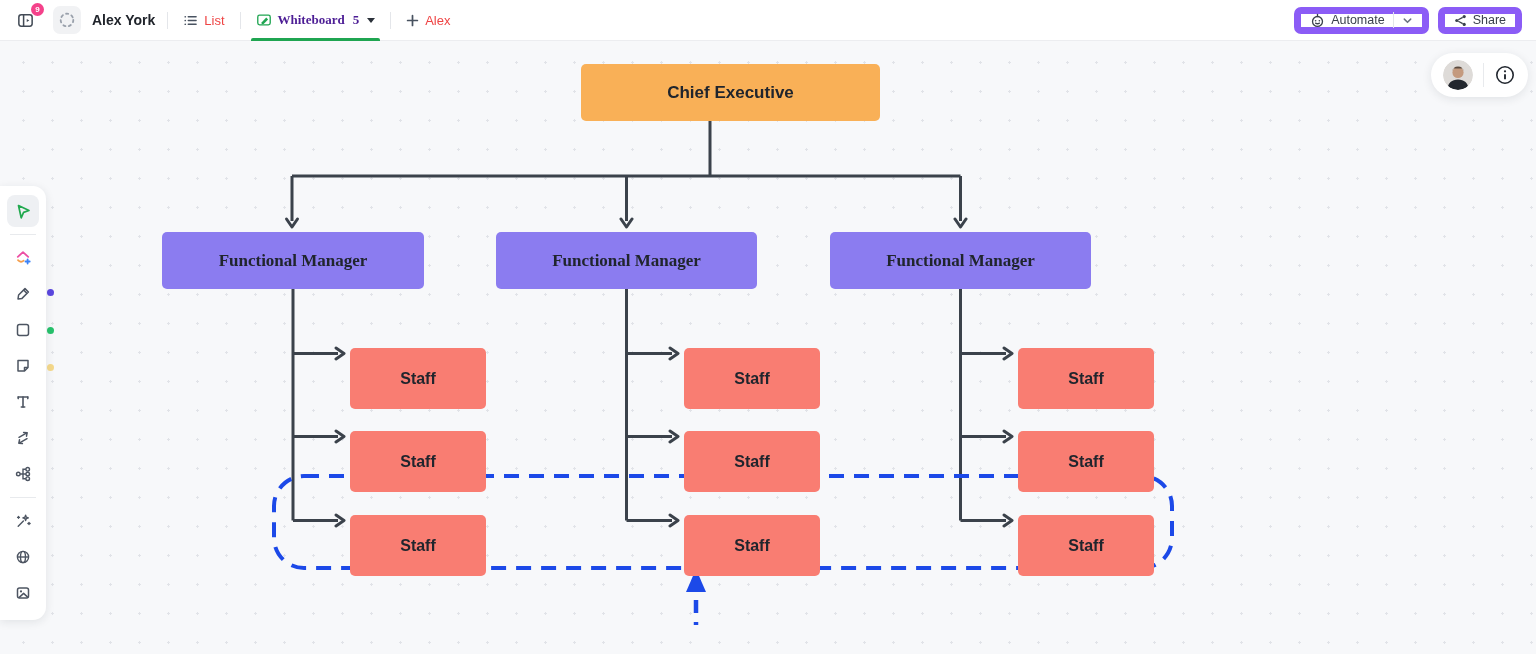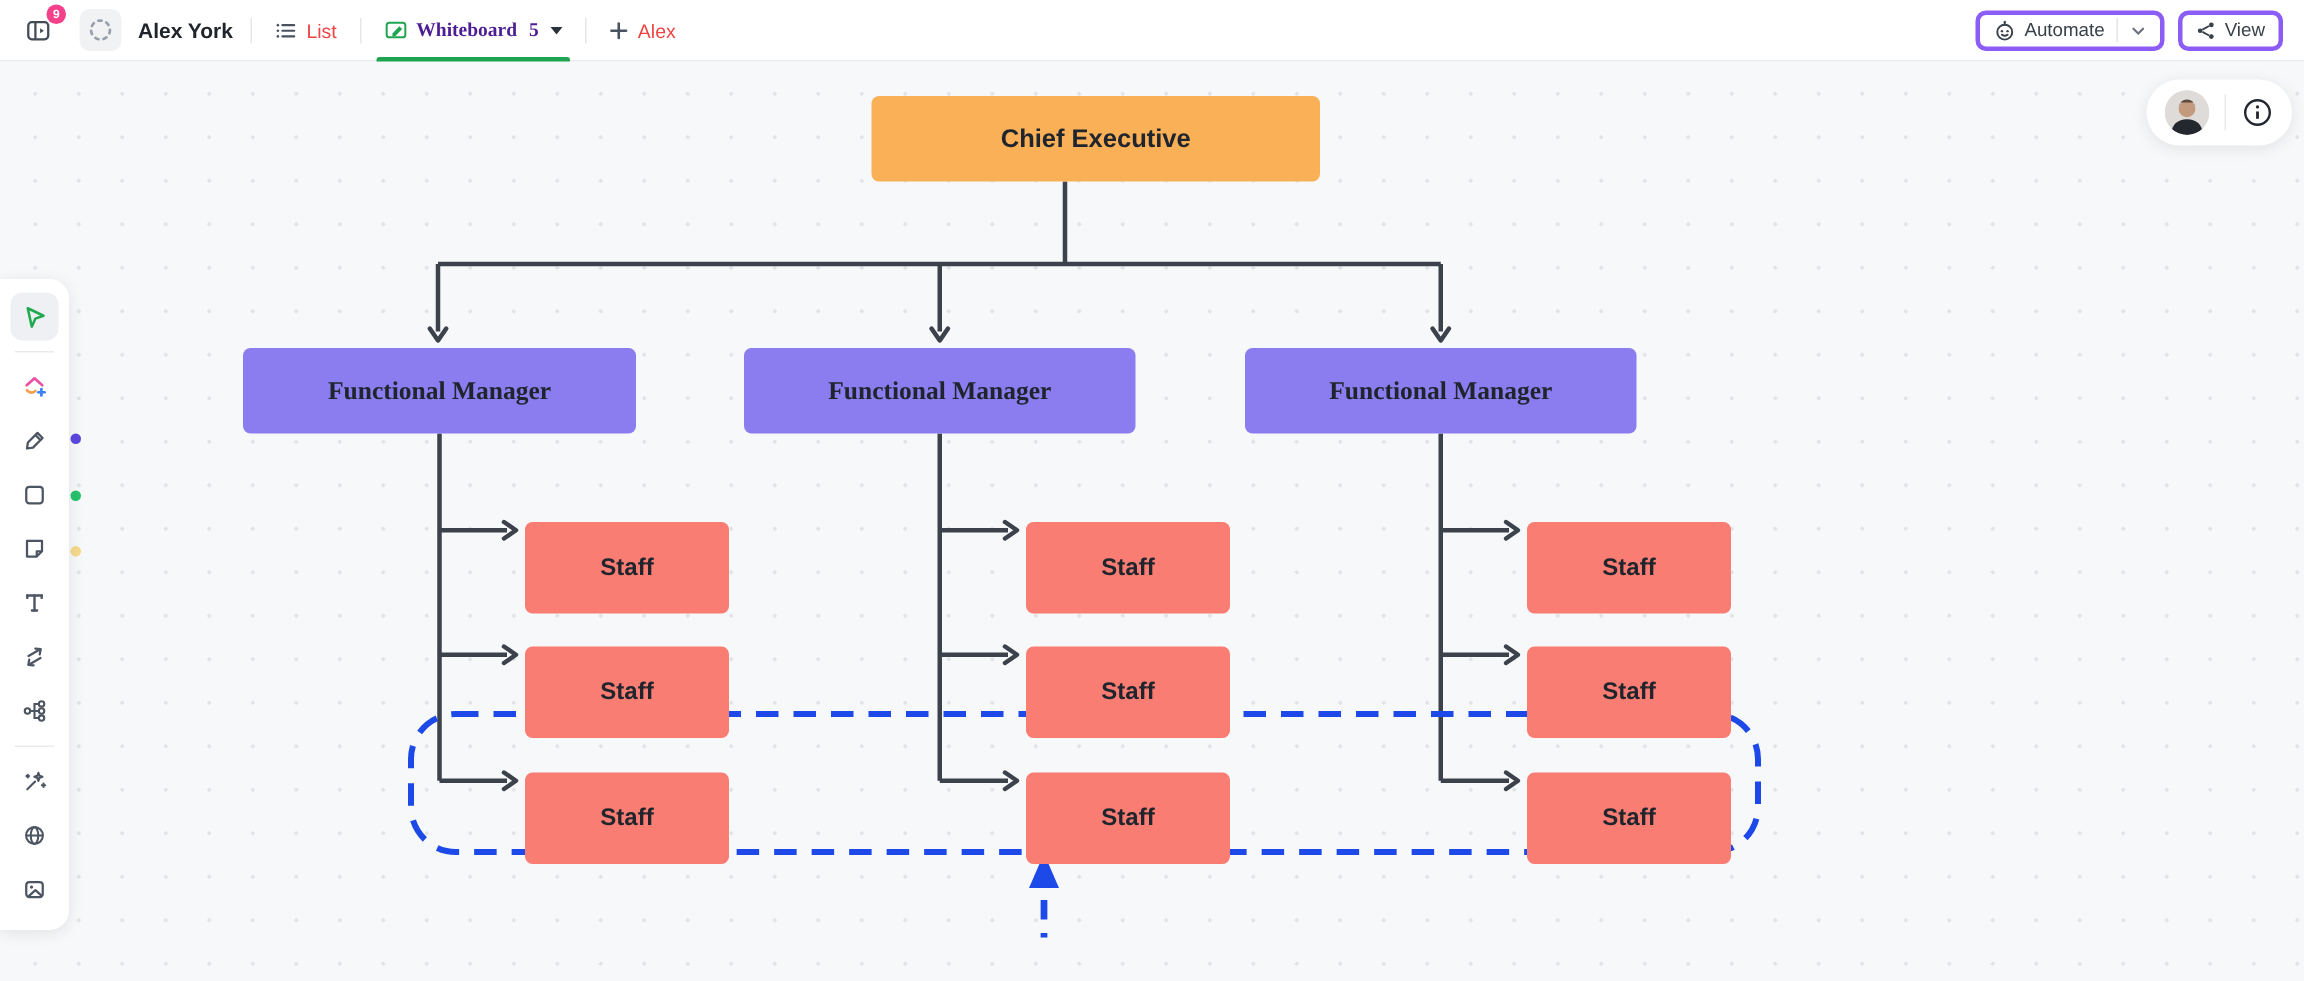--- a/index.html
+++ b/index.html
@@ -17,21 +17,21 @@
            background:#F4418A; color:#fff; font-size:8px; font-weight:700; line-height:13px; text-align:center; padding:0 2px; }
   .spinner-btn { width:28px; height:28px; border-radius:7px; background:#F1F2F4; margin-right:11px; }
   .ws-title { font-size:14px; font-weight:700; color:#20242B; white-space:nowrap; }
   .vdiv { width:1px; height:17px; background:#E4E6EA; margin:0 12px; align-self:center; }
   .tab { position:relative; display:flex; align-items:center; gap:6px; height:41px; background:transparent; border:none;
          cursor:pointer; font-size:13px; color:#ef4444; font-weight:500; padding:0 3px; white-space:nowrap; }
   .tab-green, .tab-green .count { color:#4c1d95; font-weight:600;font-family:Liberation Serif, serif; }
   .count { margin-left:2px; }
   .caret { width:0; height:0; border-left:4px solid transparent; border-right:4px solid transparent; border-top:5px solid #2B313A; margin-left:2px; }
   .underline { position:absolute; left:-2px; right:-2px; bottom:0; height:3px; background:#1FA551; border-radius:2px 2px 0 0; }
-  .pillbtn { display:flex; align-items:center; gap:6px; height:27px; border:3px solid #8b5cf6; border-radius:7px;
+  .pillbtn { display:flex; align-items:center; gap:6px; height:27px; border:7px solid #8b5cf6; border-radius:7px;
              background:#fff; padding:0 9px; font-size:12.5px; color:#39414B; cursor:pointer; }
   .btn-sep { width:1px; height:16px; background:#E2E5E9; margin:0 2px; }
 
   
   .canvas { position:absolute; top:41px; left:0; width:1536px; height:613px; background:#F7F8FA;
             background-image:radial-gradient(circle, #E1E3E8 1.3px, transparent 1.4px);
             background-size:29px 29px; background-position:9px 7px; }
   .connectors { position:absolute; inset:0; pointer-events:none; }
 
   .node { position:absolute; display:flex; align-items:center; justify-content:center;
@@ -127,21 +127,21 @@
         </svg>
       </button>
       <button class="pillbtn">
         <svg width="13" height="13" viewBox="0 0 14 14" fill="none" stroke="#39414B" stroke-width="1.4">
           <circle cx="11" cy="2.8" r="1.7" fill="#39414B" stroke="none"></circle>
           <circle cx="3" cy="7" r="1.7" fill="#39414B" stroke="none"></circle>
           <circle cx="11" cy="11.2" r="1.7" fill="#39414B" stroke="none"></circle>
           <line x1="4.6" y1="6.2" x2="9.4" y2="3.6"></line>
             <line x1="4.6" y1="7.8" x2="9.4" y2="10.4"></line>
         </svg>
-        <span>View</span>
+        <span>Share</span>
       </button>
     </div>
   </header>
 
   <div class="canvas">
 
     <svg class="connectors" width="1536" height="613" viewBox="0 0 1536 613">
       <defs>
         <marker id="arw" viewBox="0 0 16 16" refX="5" refY="8" markerWidth="16" markerHeight="16" orient="auto" markerUnits="userSpaceOnUse">
           <path d="M3 2.5 L11 8 L3 13.5" fill="none" stroke="#3B424B" stroke-width="3" stroke-linecap="round" stroke-linejoin="round"></path>

